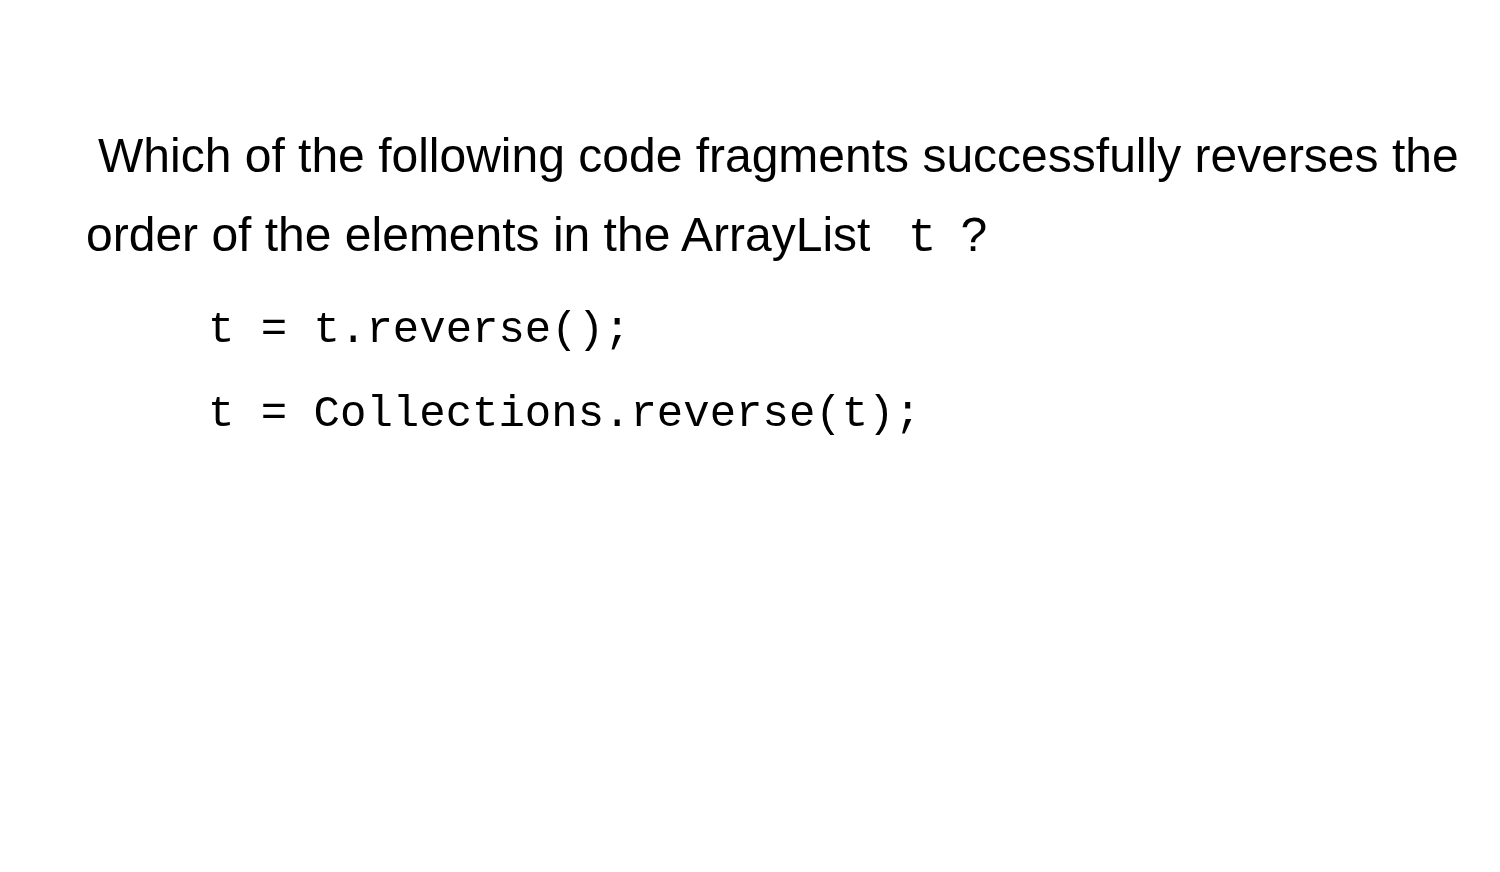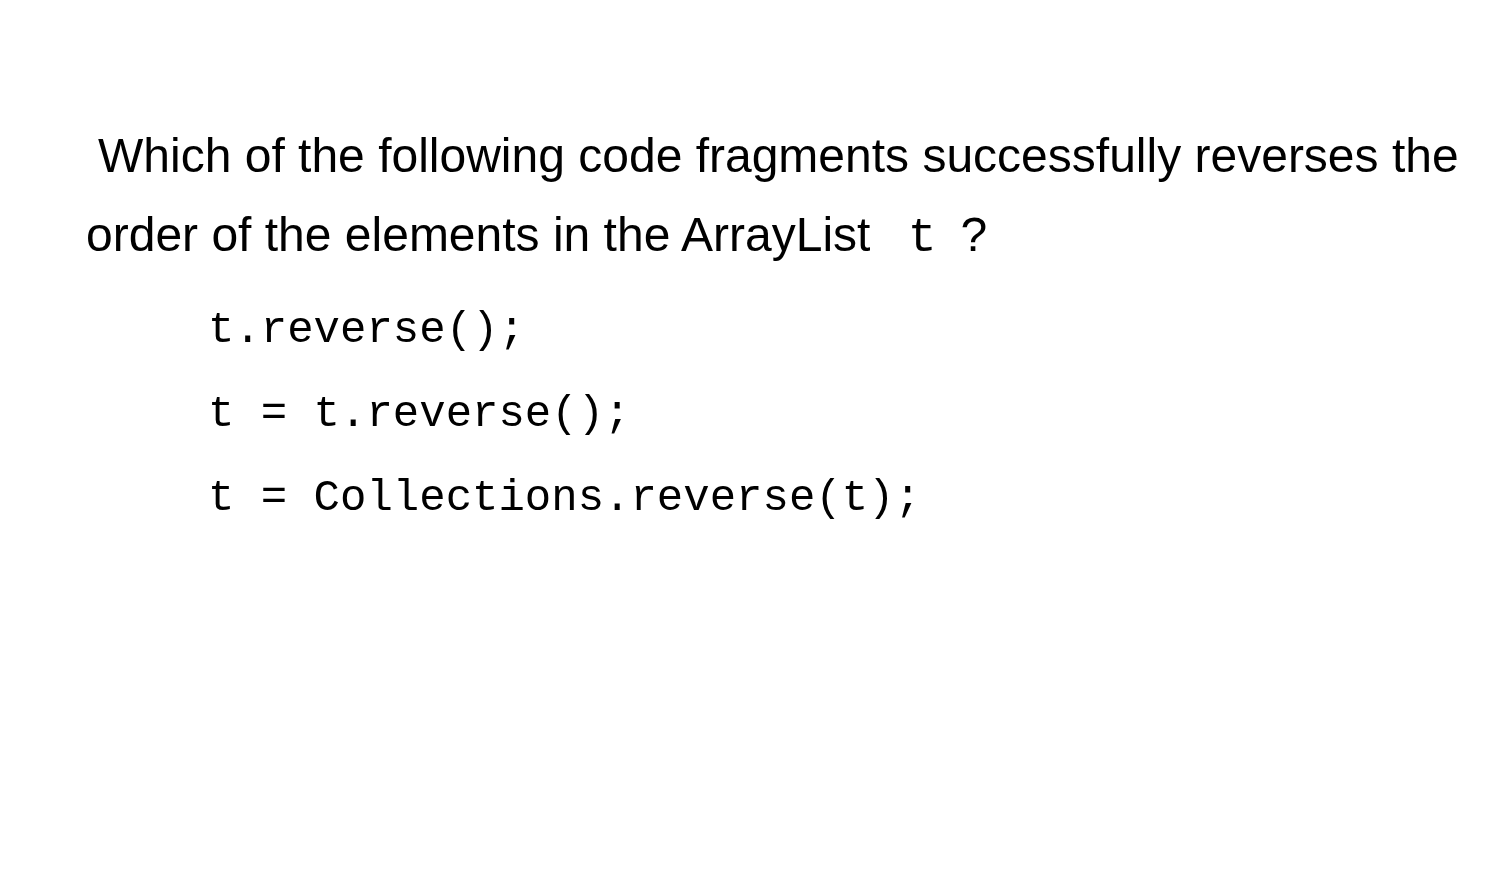--- a/index.html
+++ b/index.html
@@ -34,16 +34,15 @@
     }
   </style>
 </head>
 <body>
 
 <div class="question">
   <span>Which of the following code fragments successfully reverses the order of the elements in the ArrayList </span><span class="code-inline">t</span><span>?</span>
 </div>
 
 <div class="answers">
-  <div class="answer">t.reverse();</div>
   <div class="answer">t = t.reverse();</div>
   <div class="answer">t = Collections.reverse(t);</div>
 </div>
 
 </body></html>

